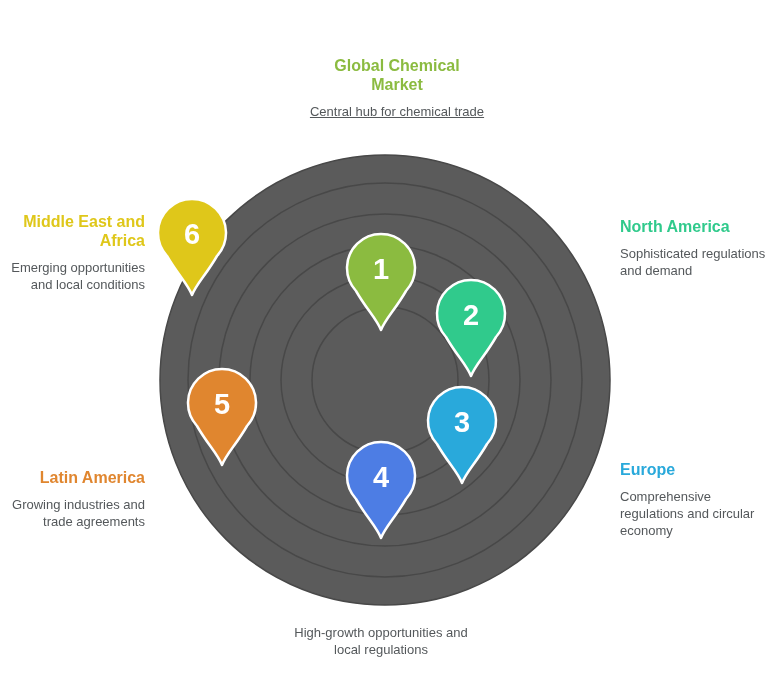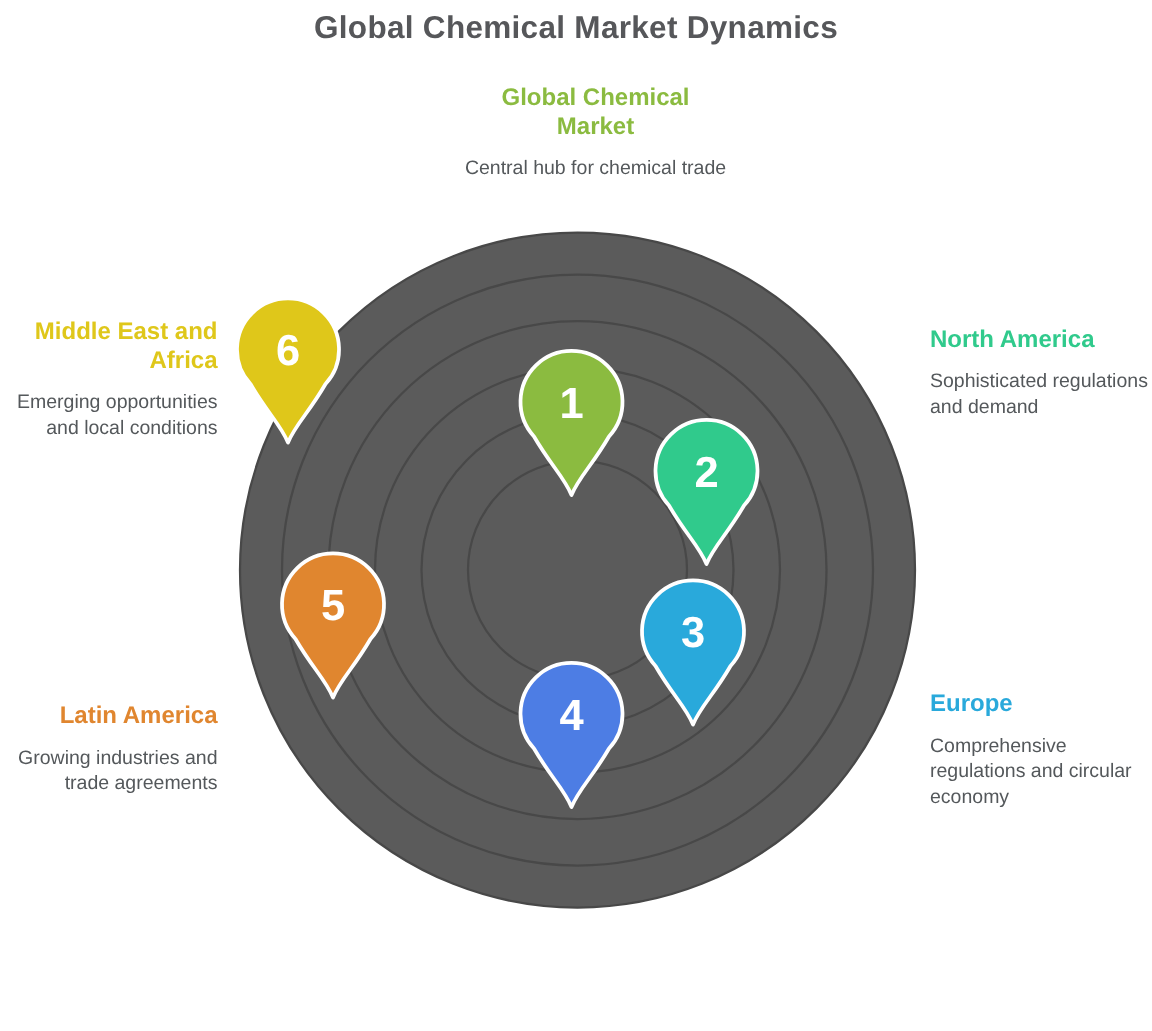--- a/index.html
+++ b/index.html
@@ -71,21 +71,20 @@
   .ring {
     fill: none;
     stroke-width: 1.5px;
   }
 </style>
 </head>
 <body>
 
 <div class="stage">
 
-  <div class="title" style="color: rgb(86, 87, 90);">Global Chemical Market Dynamics</div>
 
   <svg class="diagram" width="768" height="687" viewBox="0 0 768 687">
     <circle cx="385" cy="380" r="225" fill="#5b5b5b" stroke="#484848" stroke-width="1.5"></circle>
     <g>
         <circle class="ring" cx="385" cy="380" r="197" stroke="#484848"></circle>
         <circle class="ring" cx="385" cy="380" r="166" stroke="#484848"></circle>
         <circle class="ring" cx="385" cy="380" r="135" stroke="#484848"></circle>
         <circle class="ring" cx="385" cy="380" r="104" stroke="#484848"></circle>
         <circle class="ring" cx="385" cy="380" r="73" stroke="#484848"></circle>
       </g>
@@ -111,34 +110,35 @@
       <text class="pin-number" x="0" y="10.5">5</text>
     </g>
     <g transform="translate(192,233)">
       <path class="pin-shape" d="M -25 23 A 34 34 0 1 1 25 23 C 14 42 5 50 0 62 C -5 50 -14 42 -25 23 Z" fill="#dfc71a"></path>
       <text class="pin-number" x="0" y="10.5">6</text>
     </g>
   </svg>
 
   <div class="label label-hub">
     <div class="label-heading" style="color: rgb(139, 187, 64);">Global Chemical Market</div>
-    <div class="label-desc" style="color: rgb(84, 88, 91);">Central hub for chemical trade</div>
+    <div class="label-desc" style="color: rgb(84, 88, 91); text-decoration: underline;">Central hub for chemical trade</div>
   </div>
 
   <div class="label label-north-america">
     <div class="label-heading" style="color: rgb(48, 202, 140);">North America</div>
     <div class="label-desc" style="color: rgb(84, 88, 91);">Sophisticated regulations and demand</div>
   </div>
 
   <div class="label label-europe">
     <div class="label-heading" style="color: rgb(41, 169, 219);">Europe</div>
     <div class="label-desc" style="color: rgb(84, 88, 91);">Comprehensive regulations and circular economy</div>
   </div>
 
   <div class="label label-asia">
+    <div class="label-desc" style="color: rgb(84, 88, 91);">High-growth opportunities and local regulations</div>
   </div>
 
   <div class="label label-latin-america">
     <div class="label-heading" style="color: rgb(224, 134, 47);">Latin America</div>
     <div class="label-desc" style="color: rgb(84, 88, 91);">Growing industries and trade agreements</div>
   </div>
 
   <div class="label label-middle-east">
     <div class="label-heading" style="color: rgb(223, 199, 26);">Middle East and Africa</div>
     <div class="label-desc" style="color: rgb(84, 88, 91);">Emerging opportunities and local conditions</div>

